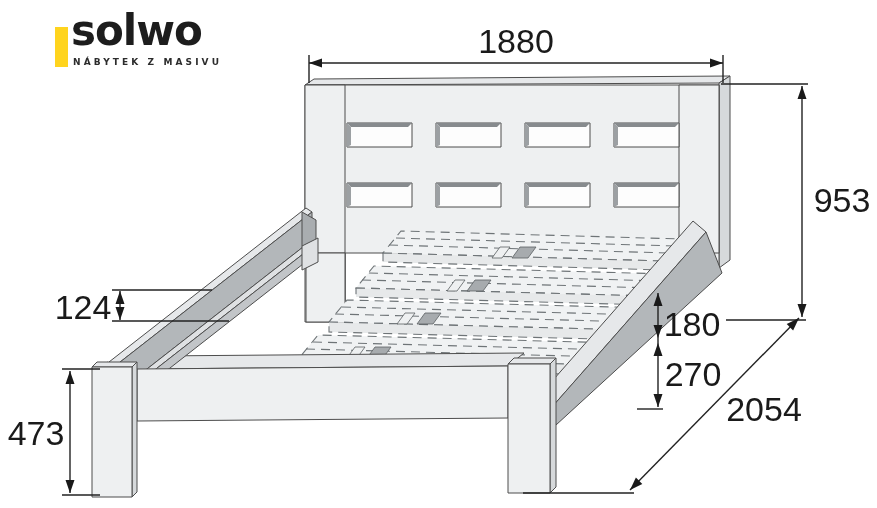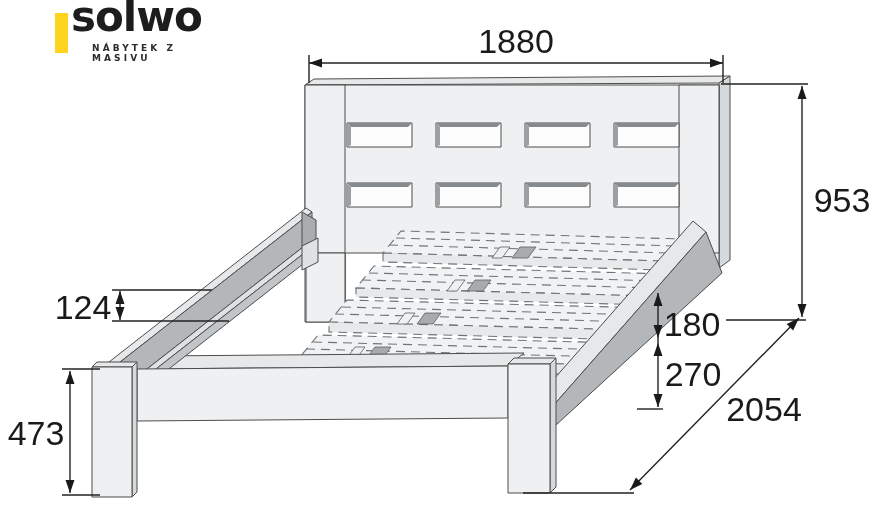--- a/index.html
+++ b/index.html
@@ -1,27 +1,27 @@
 <!DOCTYPE html>
 <html><head>
 <meta charset="utf-8">
 <style>
   html,body{margin:0;padding:0;background:#ffffff;}
   body{width:877px;height:508px;position:relative;overflow:hidden;
        font-family:"Liberation Sans", sans-serif;}
 
   
-  .logo{position:absolute;left:40px;top:0;width:200px;height:60px;}
+  .logo{position:absolute;left:40px;top:14px;width:200px;height:60px;}
   .logo-bar{position:absolute;left:15px;top:13px;width:13px;height:40px;background:#FFD41E;}
   .logo-word{position:absolute;left:31px;top:-8px;
              font-family:"DejaVu Sans", sans-serif;font-weight:bold;
              font-size:42px;letter-spacing:-1px;color:#1d1d1d;}
   .logo-tag{position:absolute;left:33px;top:43px;
             font-family:"DejaVu Sans", sans-serif;font-size:9px;
-            letter-spacing:3.1px;color:#2c2c2c;font-weight:bold;margin-left:19px;}
+            letter-spacing:3.1px;color:#2c2c2c;font-weight:bold;}
 
   
   svg{position:absolute;left:0;top:0;}
   .bed{stroke:#4d4d4d;stroke-width:1;stroke-linejoin:round;}
   .f-light{fill:#eef0f1;}
   .f-mid{fill:#e6e8ea;}
   .f-side{fill:#d6d9db;}
   .f-gray{fill:#b3b7ba;}
   .f-gray2{fill:#a9adb0;}
   .f-ledge-hi{fill:#dfe1e3;}

